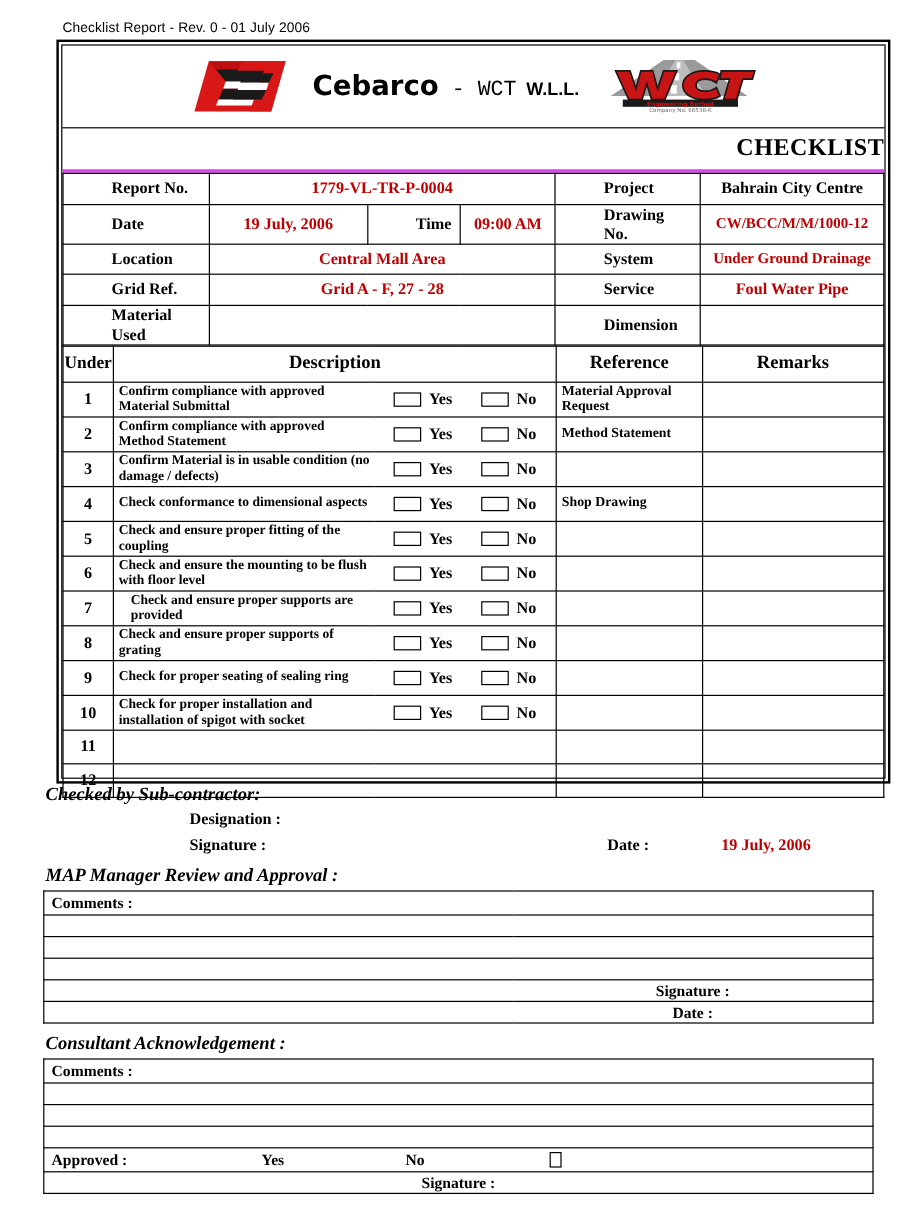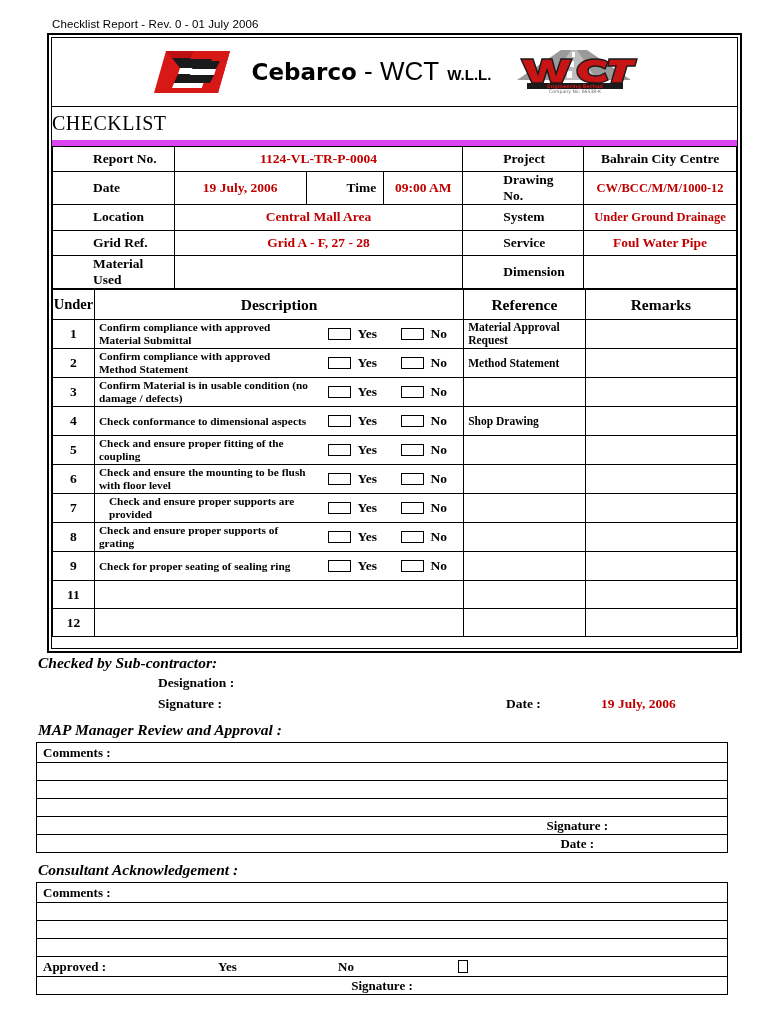--- a/index.html
+++ b/index.html
@@ -35,32 +35,32 @@
   .logo-row td { height: 68px; border: none; border-bottom: 1px solid #000; }
   .logo-band {
     display: flex; align-items: center; justify-content: center;
     gap: 18px; height: 100%;
   }
   .cebarco-mark { width: 84px; height: 46px; flex: none; }
   .cebarco-word {
     font-family: "DejaVu Sans", sans-serif;
     font-size: 23px; font-weight: bold; white-space: nowrap;
   }
-  .cebarco-word .thin { font-weight: normal; font-family: Liberation Sans, sans-serif; font-size: 26px;}
+  .cebarco-word .thin { font-weight: normal; font-family: Liberation Mono, monospace; font-size: 18px;}
   .cebarco-word .wll { font-size: 15px; font-family: "Liberation Sans", sans-serif; font-weight: bold;}
   .wct-logo {
     width: 130px; height: 44px; flex: none;
     position: relative; overflow: hidden;
   }
 
   
   .title-row td {
-    height: 36px; text-align: left;
-    font-size: 20px; font-weight: normal; letter-spacing: 0.5px;
-    border: none; border-bottom: 6px solid #d946ef;
+    height: 36px; text-align: right;
+    font-size: 20px; font-weight: bold; letter-spacing: 0.5px;
+    border: none; border-bottom: 3px solid #d946ef;
   }
 
   
   .info-tbl td {
     height: 25.5px; font-size: 13.5px; font-weight: bold;
     padding: 0 7px;
   }
   .info-tbl td.lbl { text-align: left; padding-left: 40px; }
   .info-tbl td.val { text-align: center; color: #C00000; }
   .info-tbl td.val-blk { text-align: center; color: #000; margin-left: 24px; }
@@ -190,21 +190,21 @@
             <tr class="title-row">
         <td>CHECKLIST</td>
       </tr>
     </tbody>
         </table>
 
     <table class="info-tbl">
       <tbody>
             <tr>
         <td class="lbl" style="width:124px">Report No.</td>
-        <td class="val" colspan="3" style="width:290px">1124-VL-TR-P-0004</td>
+        <td class="val" colspan="3" style="width:290px">1779-VL-TR-P-0004</td>
         <td class="lbl" style="width:122px">Project</td>
         <td class="val-blk" style="width:155px">Bahrain City Centre</td>
       </tr>
       <tr>
         <td class="lbl">Date</td>
         <td class="val" style="width:140px">19 July, 2006</td>
         <td class="lbl" style="width:68px;text-align:center">Time</td>
         <td class="val" style="width:82px">09:00 AM</td>
         <td class="lbl">Drawing No.</td>
         <td class="val" style="font-size:12.5px">CW/BCC/M/M/1000-12</td>
@@ -380,20 +380,38 @@
                     <span class="ck-lbl">No</span>
                   </span>
                 </div>
               </td>
               <td class="ref"></td>
               <td class="rem"></td>
             </tr>
             <tr class="cl-row">
               <td class="num">9</td>
               <td class="desc" style="width: 222px;">Check for proper seating of sealing ring</td>
+              <td class="ck" style="width: 153px;">
+                <div class="ck-wrap">
+                  <span class="ck-opt">
+                    <span class="ck-box"></span>
+                    <span class="ck-lbl">Yes</span>
+                  </span>
+                  <span class="ck-opt">
+                    <span class="ck-box"></span>
+                    <span class="ck-lbl">No</span>
+                  </span>
+                </div>
+              </td>
+              <td class="ref"></td>
+              <td class="rem"></td>
+            </tr>
+            <tr class="cl-row">
+              <td class="num">10</td>
+              <td class="desc" style="width: 222px;">Check for proper installation and installation of spigot with socket</td>
               <td class="ck" style="width: 153px;">
                 <div class="ck-wrap">
                   <span class="ck-opt">
                     <span class="ck-box"></span>
                     <span class="ck-lbl">Yes</span>
                   </span>
                   <span class="ck-opt">
                     <span class="ck-box"></span>
                     <span class="ck-lbl">No</span>
                   </span>

